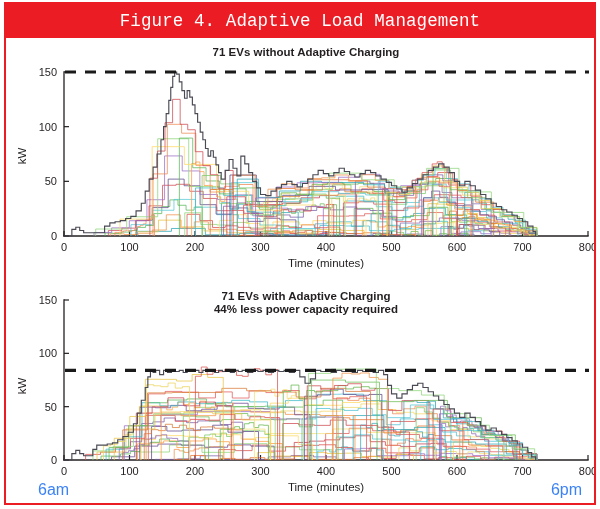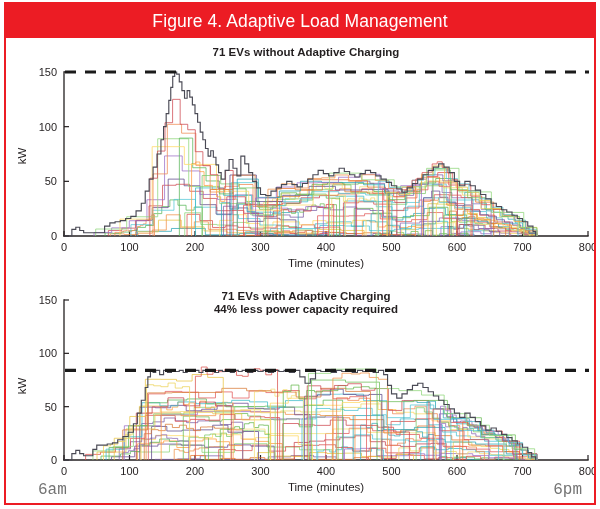--- a/index.html
+++ b/index.html
@@ -32,21 +32,21 @@
     background: #ec1c24;
     color: #ffffff;
     display: flex;
     align-items: center;
     justify-content: center;
   }
   #figure-title-text {
     font-size: 17.5px;
     font-weight: 400;
     letter-spacing: 0.1px;
-    font-family: Liberation Sans, sans-serif;
+    font-family: Liberation Mono, monospace;
     white-space: nowrap;
   }
   #charts-area {
     position: absolute;
     left: 0px;
     top: 34px;
     width: 588px;
     height: 465px;
     border-radius: 24px;
   }
@@ -95,23 +95,23 @@
     stroke-linecap: butt;
   }
   .envelope-path {
     fill: none;
     stroke: #4a4a55;
     stroke-width: 1.15;
     stroke-linejoin: miter;
   }
   .clock-label {
     position: absolute;
-    font-family: Liberation Mono, monospace;
+    font-family: Liberation Sans, sans-serif;
     font-size: 16px;
-    color: #737373;
+    color: #3b82f6;
   }
   #clock-start { left: 32px; bottom: 4px; }
   #clock-end { right: 12px; bottom: 4px; margin-top: 43px; }
 </style>
 </head>
 <body>
 
 <div id="figure-frame" style="border-color: rgb(236, 28, 36);">
 
   <div id="figure-header" style="background: rgb(236, 28, 36);">

